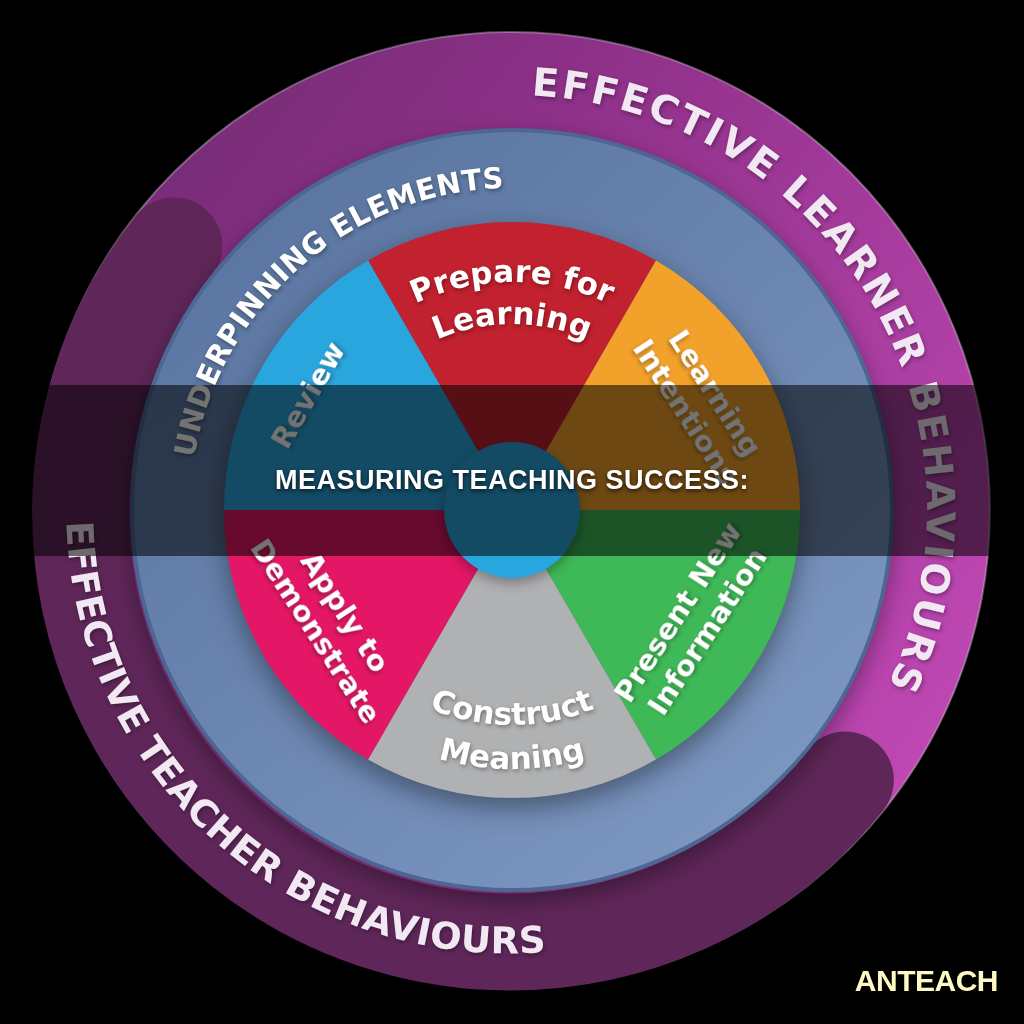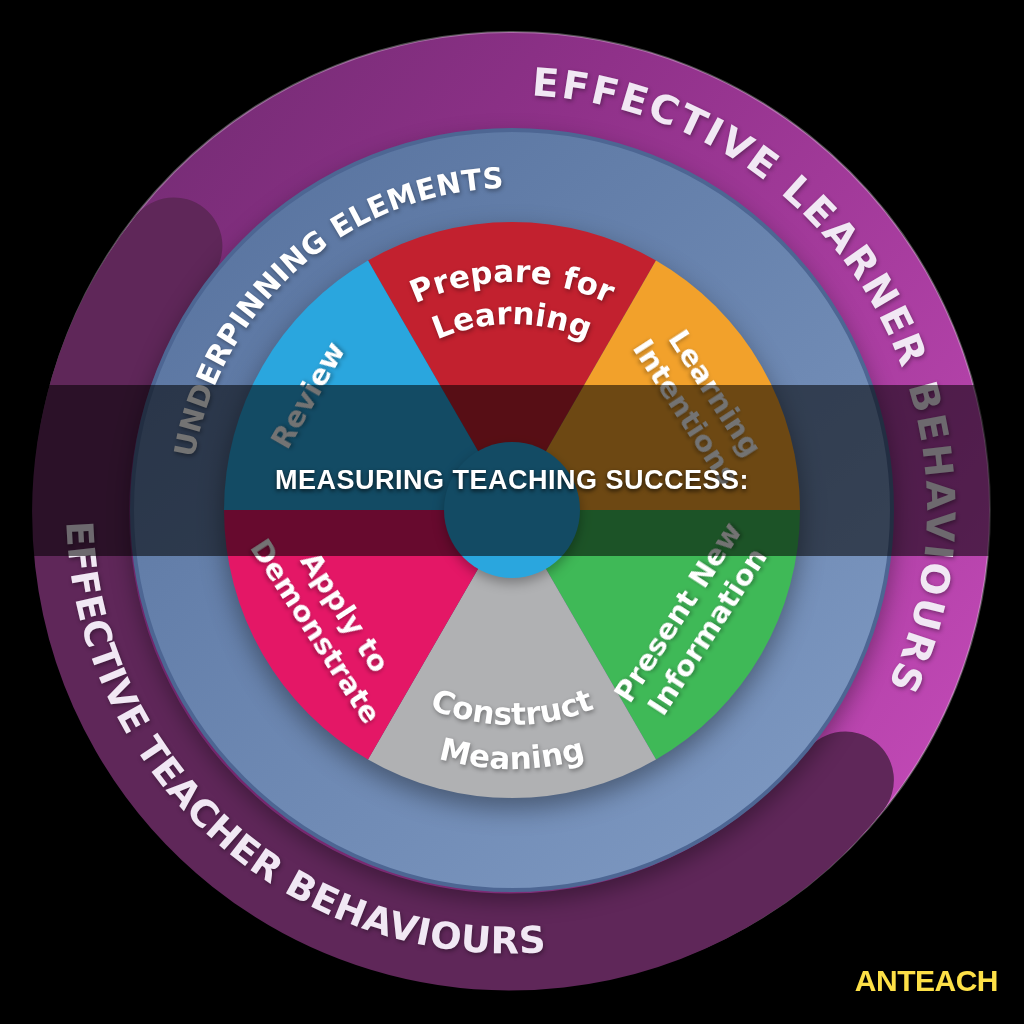--- a/index.html
+++ b/index.html
@@ -23,21 +23,21 @@
           align-items:center;justify-content:center;gap:9px;padding-top:20px;
           box-sizing:border-box;}
   .banner .line1{font-family:"Liberation Sans",sans-serif;font-weight:bold;font-size:27px;
                  color:#FFFFFF;letter-spacing:0.5px;text-shadow:0 2px 4px rgba(0,0,0,0.7);
                  white-space:nowrap;}
   .banner .line2{font-family:"Liberation Sans",sans-serif;font-weight:bold;font-size:44px;
                  color:#F2C119;letter-spacing:0.5px;text-shadow:0 2px 5px rgba(0,0,0,0.7);
                  white-space:nowrap;}
 
   .logo{position:absolute;right:26px;bottom:26px;font-family:"Liberation Sans",sans-serif;
-        font-weight:bold;font-size:30px;letter-spacing:-0.5px;color:#fde047;}
+        font-weight:bold;font-size:30px;letter-spacing:-0.5px;color:#fef9c3;}
 </style>
 </head>
 <body>
 
 <div id="stage">
 
   <svg width="1024" height="1024" viewBox="0 0 1024 1024">
     <defs>
       <linearGradient id="gradOuter" x1="0%" y1="0%" x2="100%" y2="75%">
         <stop offset="0" stop-color="#6A2A6C"></stop>

